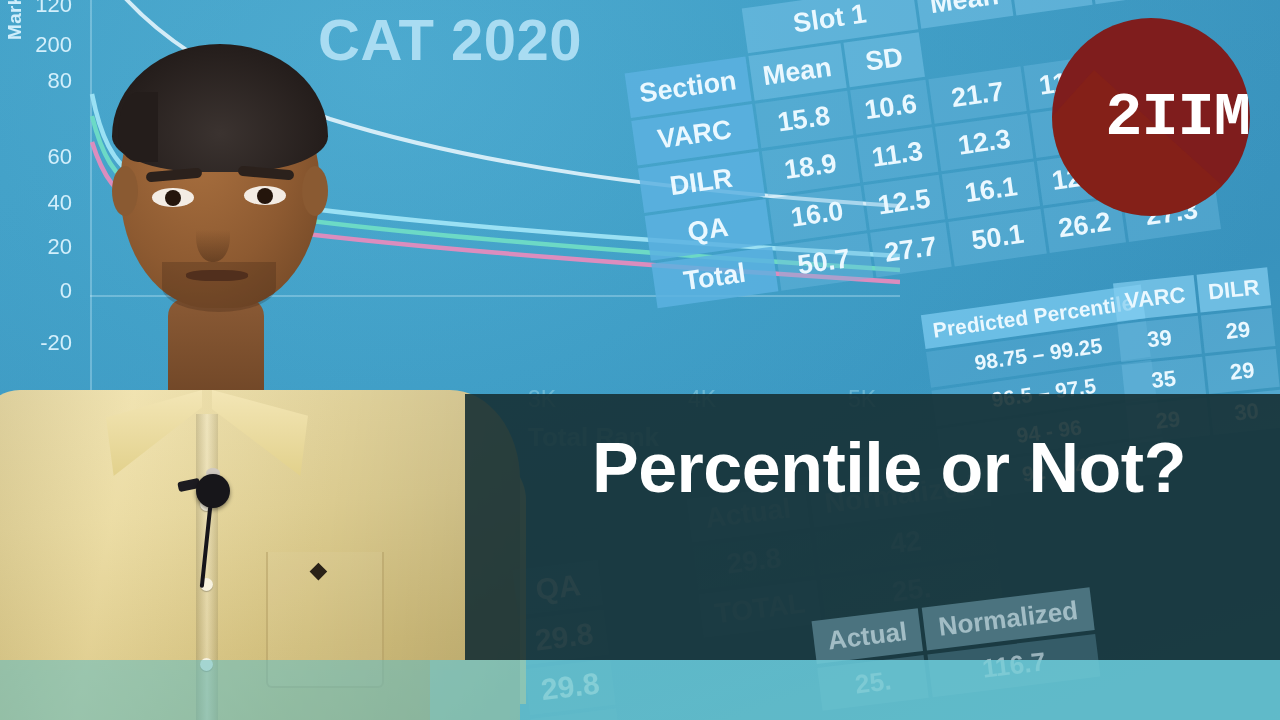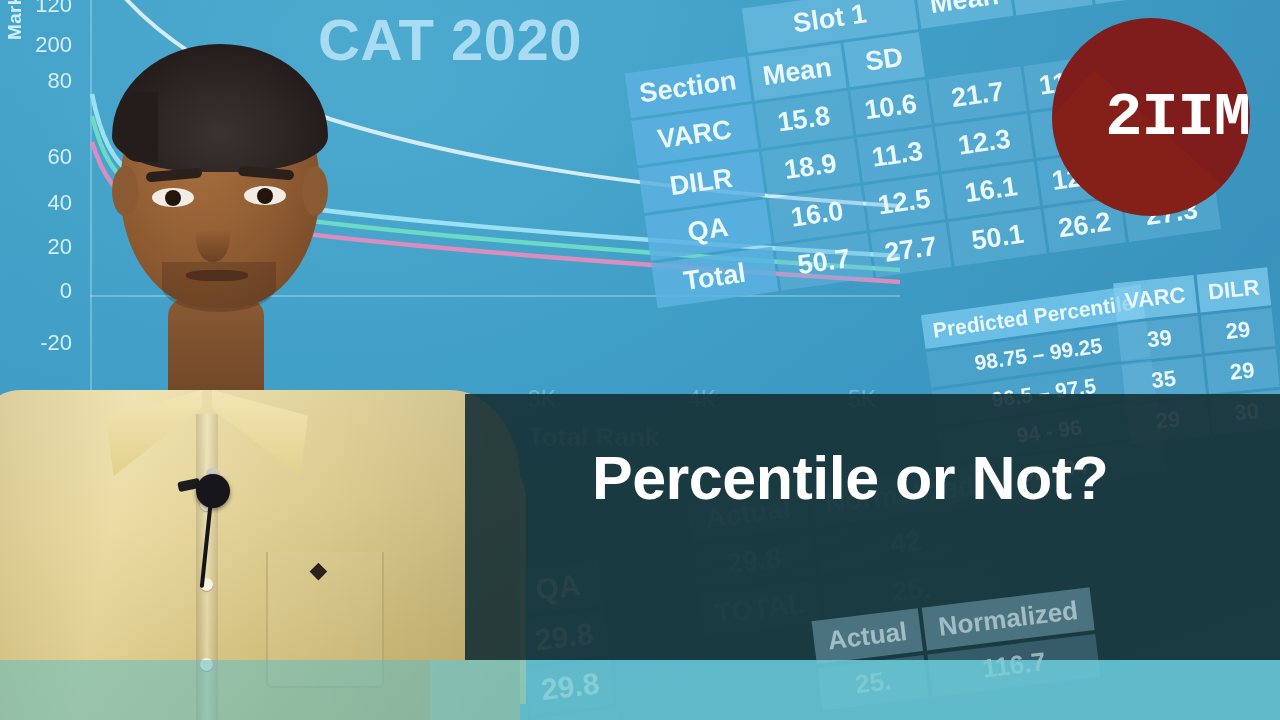--- a/index.html
+++ b/index.html
@@ -169,22 +169,22 @@
   .band-teal {
     position:absolute; left:0px; top:660px; width:1280px; height:60px;
     background:rgba(96,190,196,.55);
   }
   .band-teal2 {
     position:absolute; left:430px; top:660px; width:850px; height:60px;
     background:rgba(120,205,212,.35);
   }
 
   .title1 {
-    position:absolute; left:592px; top:443px;
-    font-size:61px; font-weight:700; color:#ffffff; letter-spacing:-.5px;
+    position:absolute; left:592px; top:428px;
+    font-size:70px; font-weight:700; color:#ffffff; letter-spacing:-.5px;
   }
   .title2 {
     position:absolute; left:578px; top:528px;
     font-size:57px; font-weight:700; color:#2ee62e; letter-spacing:-.5px;
   }
 
   
   .logo {
     position:absolute; left:1052px; top:18px; width:198px; height:198px;
     border-radius:50%; background:#7f1d1d; overflow:hidden;

